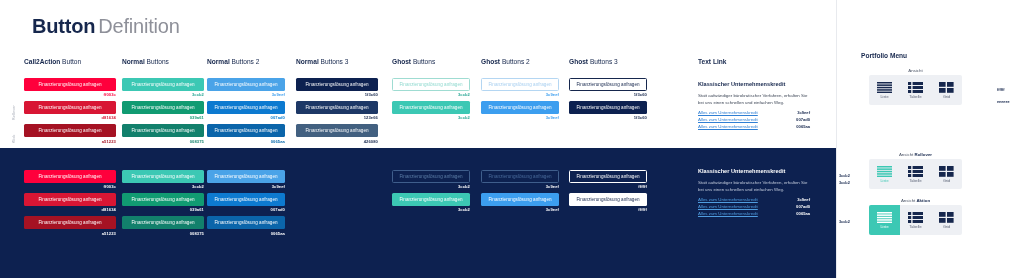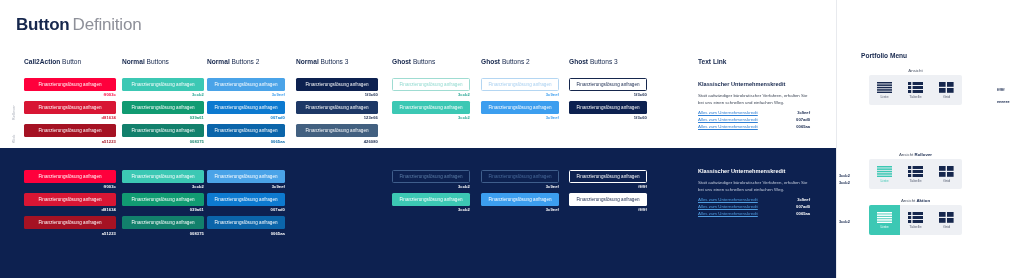--- a/index.html
+++ b/index.html
@@ -26,22 +26,22 @@
   
   .portfolio-panel {
     position: absolute; left: 836px; top: 0;
     width: 188px; height: 278px;
     background: #ffffff;
     border-left: 1px solid #e8eaee;
   }
 
   
   .title {
-    position: absolute; left: 16px; top: 15px;
-    font-size: 17px; letter-spacing: -0.2px;
+    position: absolute; left: 32px; top: 15px;
+    font-size: 20px; letter-spacing: -0.2px;
     white-space: nowrap;
   }
   .title .b { font-weight: bold; color: #16274d; }
   .title .l { font-weight: normal; color: #8e9099; margin-left: 3px; }
 
   
   .col-head {
     position: absolute;
     font-size: 6.6px;
     white-space: nowrap;

